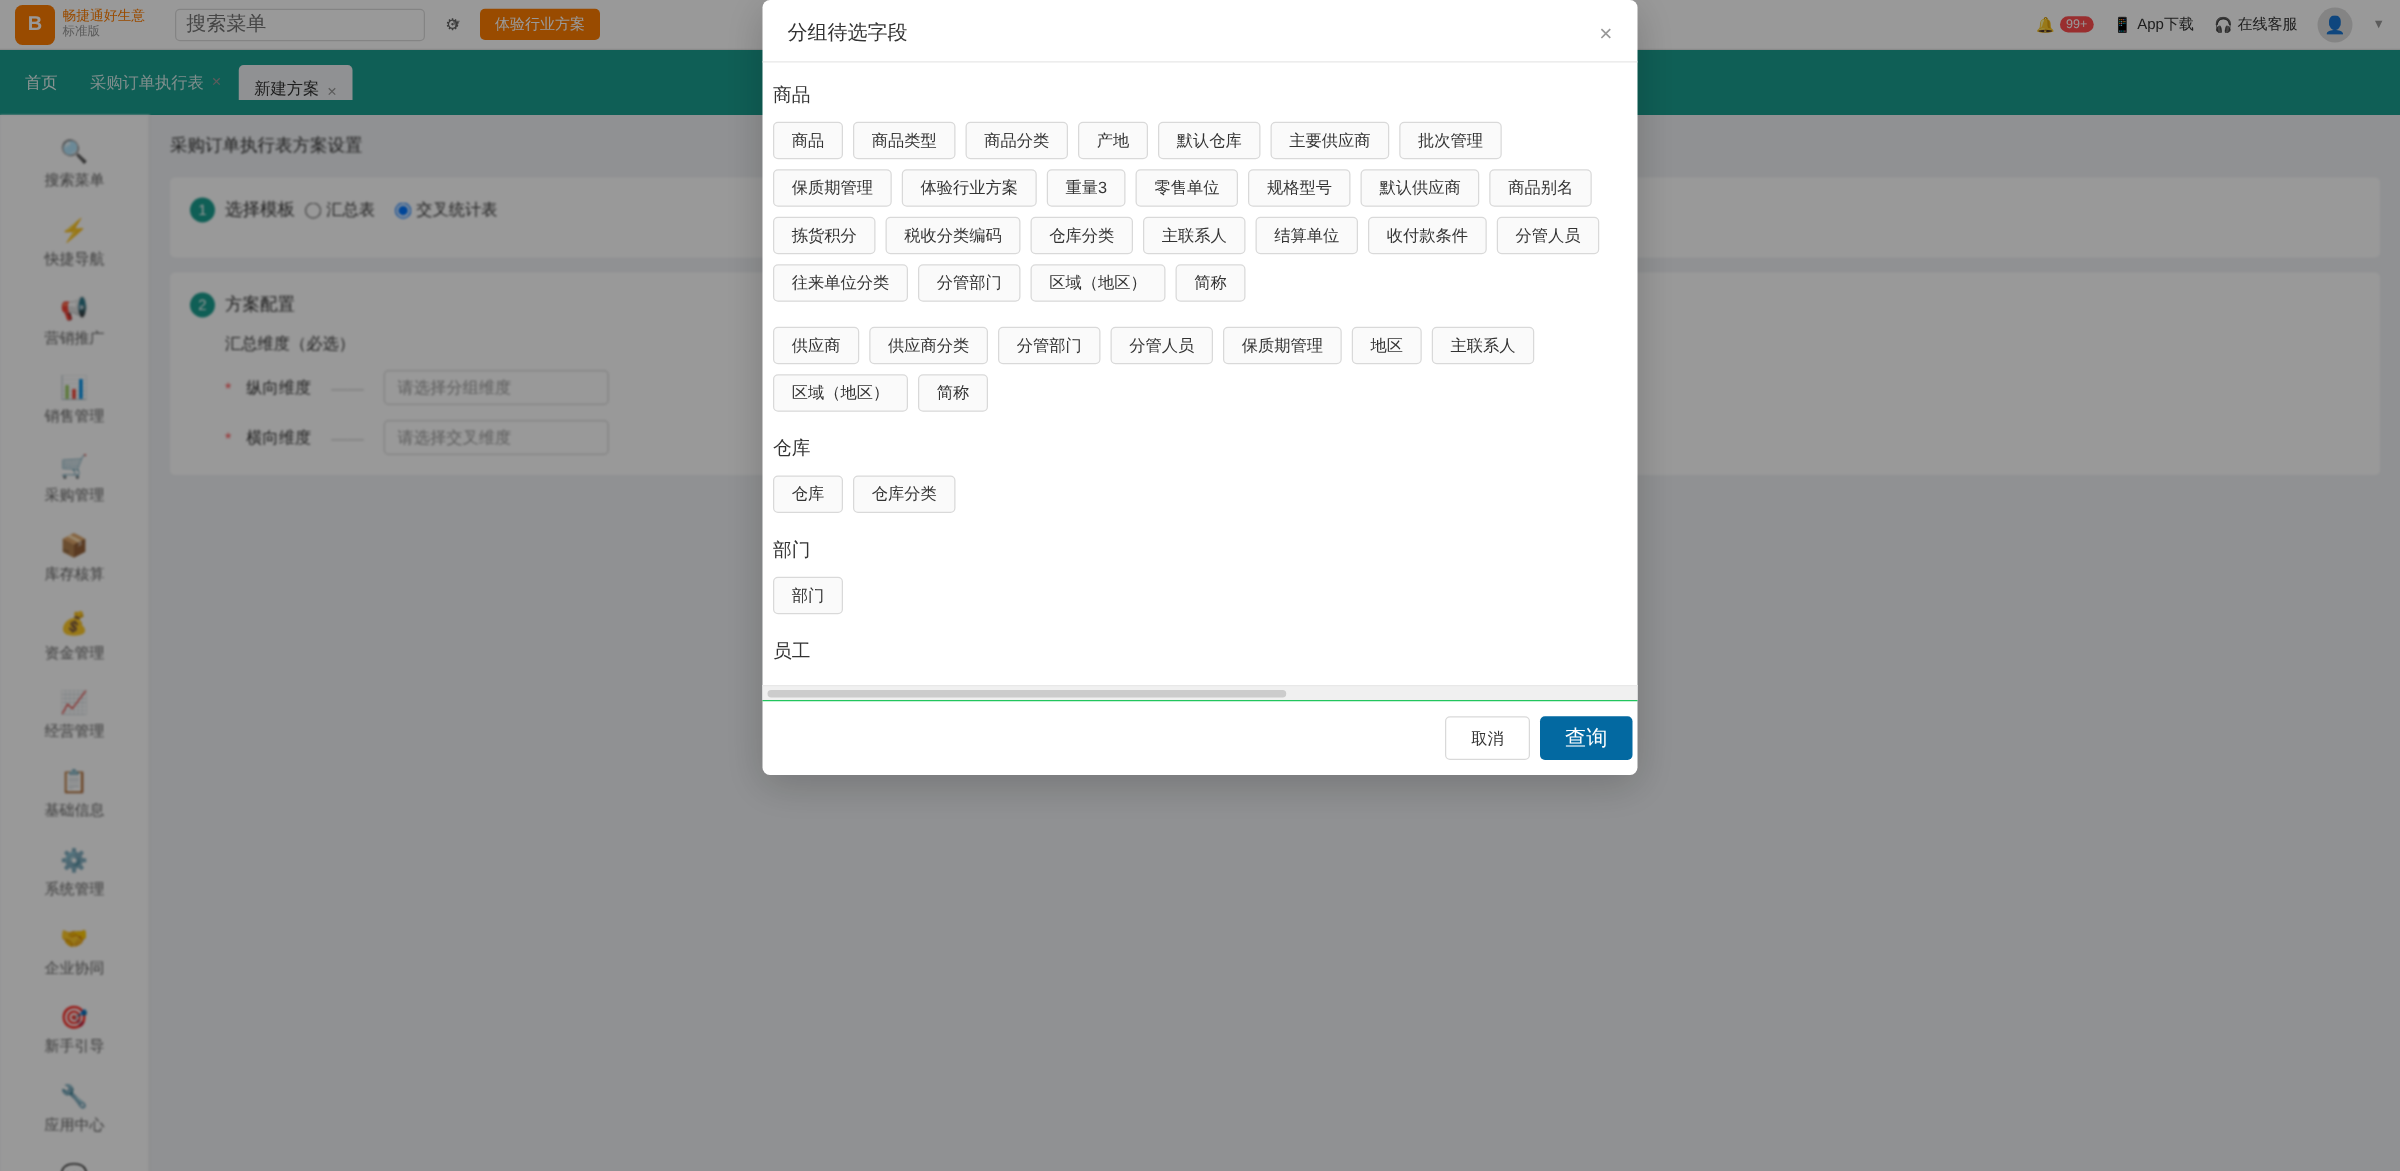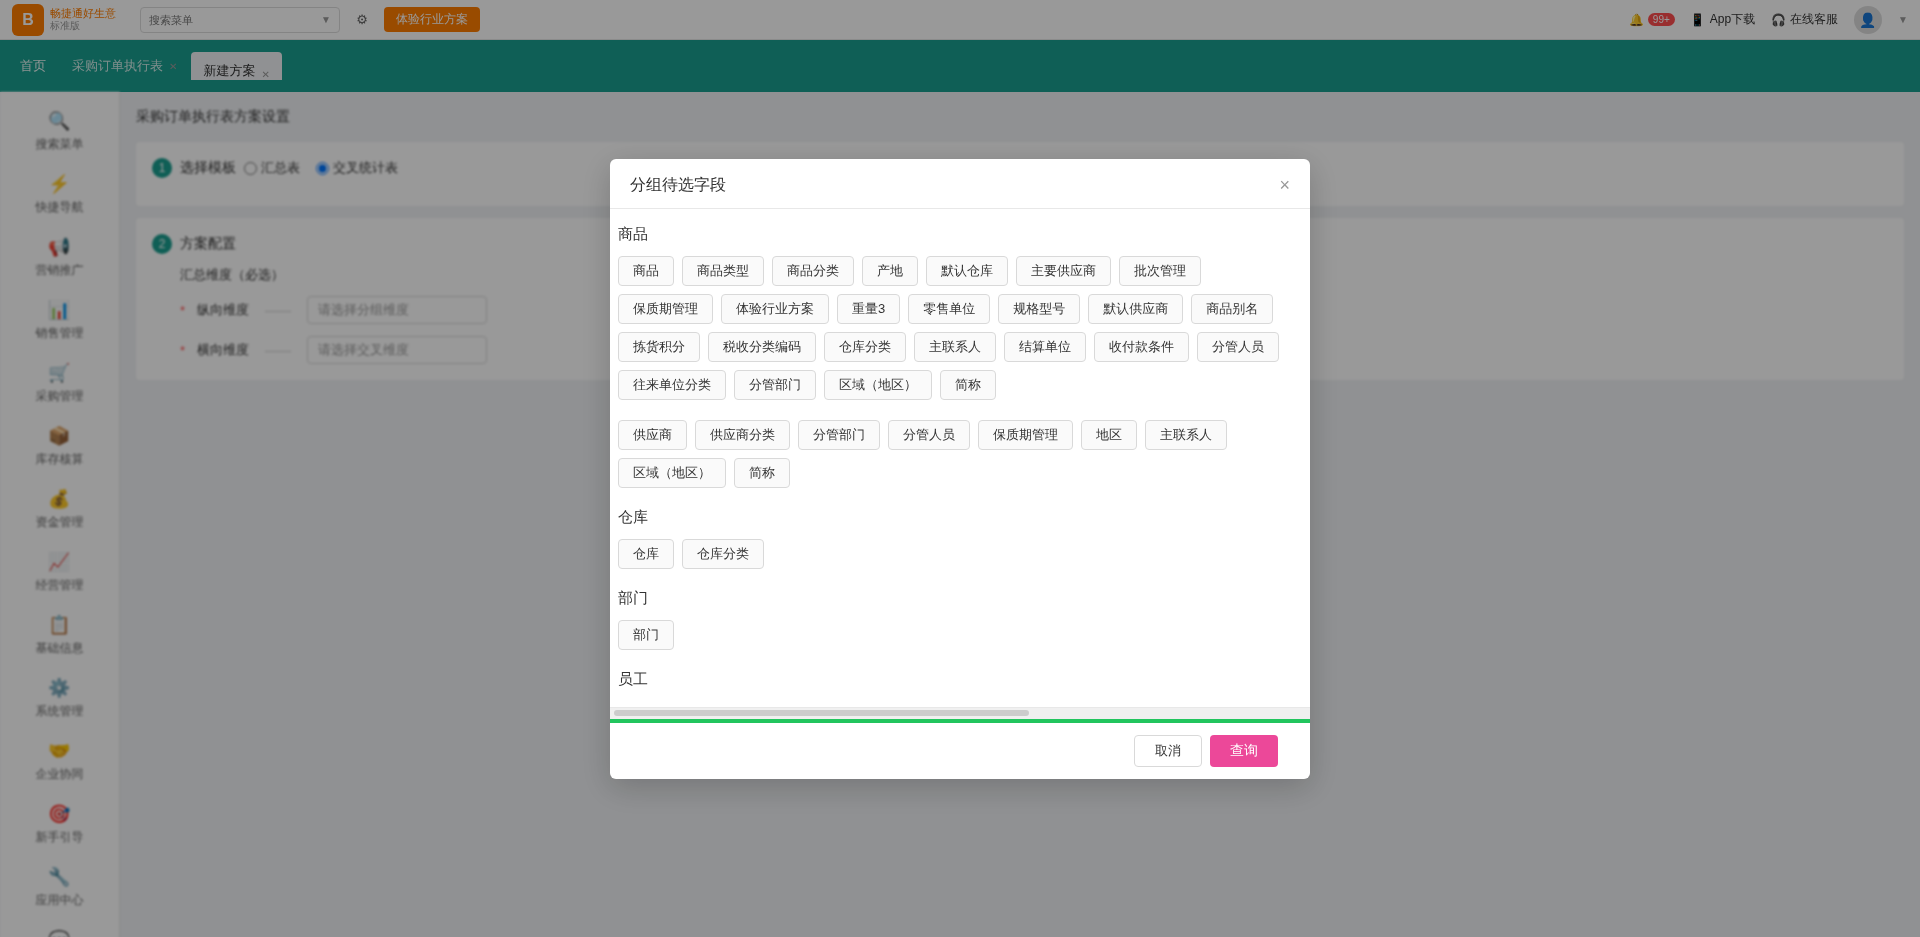--- a/index.html
+++ b/index.html
@@ -4,21 +4,21 @@
   <style>
     * { box-sizing: border-box; margin: 0; padding: 0; }
     body { font-family: "Microsoft YaHei", "PingFang SC", sans-serif; font-size: 13px; background: #f0f2f5; overflow: hidden; }
 
     
     .top-bar { height: 40px; background: #fff; display: flex; align-items: center; border-bottom: 1px solid #e8e8e8; padding: 0 12px; gap: 8px; position: relative; z-index: 10; }
     .logo-area { display: flex; align-items: center; gap: 6px; width: 120px; }
     .logo-icon { width: 32px; height: 32px; background: #ff7d00; border-radius: 6px; display: flex; align-items: center; justify-content: center; color: white; font-weight: bold; font-size: 16px; flex-shrink: 0; }
     .logo-text { color: #ff7d00; font-size: 12px; line-height: 1.2; }
     .search-bar { flex: 1; max-width: 200px; height: 26px; border: 1px solid #ddd; border-radius: 4px; padding: 0 8px; display: flex; align-items: center; gap: 4px; }
-    .search-bar input { border: none; outline: none; flex: 1; font-size: 11px; background: transparent; }
+    .search-bar input { border: none; outline: none; flex: 1; font-size: 16px; background: transparent; }
     .dropdown-arrow { color: #999; font-size: 10px; }
     .gear-icon-btn { width: 28px; height: 28px; display: flex; align-items: center; justify-content: center; cursor: pointer; color: #666; }
     .trial-btn { background: #ff7d00; color: white; border: none; border-radius: 4px; padding: 4px 12px; font-size: 12px; cursor: pointer; }
     .top-right { margin-left: auto; display: flex; align-items: center; gap: 16px; }
     .top-right-item { display: flex; align-items: center; gap: 4px; font-size: 12px; color: #333; cursor: pointer; }
     .badge { background: #ff4d4f; color: white; border-radius: 10px; padding: 1px 5px; font-size: 10px; }
     .avatar { width: 28px; height: 28px; border-radius: 50%; background: #ddd; display: flex; align-items: center; justify-content: center; }
 
     
     .tab-bar { height: 52px; background: #1a9e8f; display: flex; align-items: center; padding: 0 8px; gap: 2px; }
@@ -39,46 +39,46 @@
     .content-area { flex: 1; overflow: hidden; padding: 16px; position: relative; }
     .page-title { font-size: 14px; color: #333; margin-bottom: 16px; }
     .form-section { background: #fff; border-radius: 4px; padding: 16px; margin-bottom: 12px; }
     .step-header { display: flex; align-items: center; gap: 8px; margin-bottom: 12px; }
     .step-num { width: 20px; height: 20px; background: #1a9e8f; color: white; border-radius: 50%; display: flex; align-items: center; justify-content: center; font-size: 12px; }
     .step-title { font-size: 14px; font-weight: 500; color: #333; }
     .radio-group { display: flex; gap: 16px; align-items: center; }
     .radio-item { display: flex; align-items: center; gap: 4px; font-size: 13px; color: #333; }
 
     
-    .modal-overlay { position: fixed; inset: 0; background: rgba(0,0,0,0.4); z-index: 1000; display: flex; align-items: center; justify-content: center; }
+    .modal-overlay { position: fixed; inset: 0; background: rgba(0,0,0,0.4); z-index: 1000; display: flex; align-items: flex-start; justify-content: center; }
     .modal { background: white; border-radius: 6px; width: 700px; max-height: 620px; display: flex; flex-direction: column; box-shadow: 0 8px 32px rgba(0,0,0,0.2); }
     .modal-header { display: flex; align-items: center; justify-content: space-between; padding: 16px 20px 12px; border-bottom: 1px solid #e8e8e8; flex-shrink: 0; }
     .modal-title { font-size: 16px; font-weight: 500; color: #333; }
     .modal-close { cursor: pointer; color: #999; font-size: 18px; line-height: 1; }
     .modal-body { flex: 1; overflow-y: auto; padding: 16px 8px; }
-    .modal-footer { padding: 12px 32px; border-top: 4px solid #22c55e; display: flex; justify-content: flex-end; gap: 8px; flex-shrink: 0; }
+    .modal-footer { padding: 12px 4px; border-top: 1px solid #22c55e; display: flex; justify-content: flex-end; gap: 8px; flex-shrink: 0; }
 
     
     .field-group { margin-bottom: 20px; }
     .field-group-title { font-size: 15px; font-weight: 500; color: #333; margin-bottom: 12px; }
     .field-tags { display: flex; flex-wrap: wrap; gap: 8px; }
     .field-tag { border: 1px solid #d9d9d9; border-radius: 4px; padding: 5px 14px; font-size: 13px; color: #333; cursor: pointer; background: #fafafa; white-space: nowrap; }
 
     
     .modal-body::-webkit-scrollbar { width: 6px; }
     .modal-body::-webkit-scrollbar-track { background: #f0f0f0; }
     .modal-body::-webkit-scrollbar-thumb { background: #ccc; border-radius: 3px; }
 
     
     .modal-hscroll { height: 12px; background: #f0f0f0; margin: 0; border-top: 1px solid #e8e8e8; display: flex; align-items: center; padding: 0 4px; flex-shrink: 0; }
     .modal-hscroll-bar { height: 6px; width: 60%; background: #ccc; border-radius: 3px; }
 
     
     .btn-cancel { border: 1px solid #d9d9d9; background: #fff; color: #333; border-radius: 4px; padding: 6px 20px; cursor: pointer; font-size: 13px; }
-    .btn-confirm { border: none; background: #ec4899; color: white; border-radius: 4px; padding: 6px 20px; cursor: pointer; font-size: 14px; }
+    .btn-confirm { border: none; background: #0369a1; color: white; border-radius: 4px; padding: 6px 20px; cursor: pointer; font-size: 17px; }
 
     
     .bg-content { filter: blur(1px); pointer-events: none; }
   </style>
 </head>
 <body>
 
 <div class="top-bar">
   <div class="logo-area">
     <div class="logo-icon">

